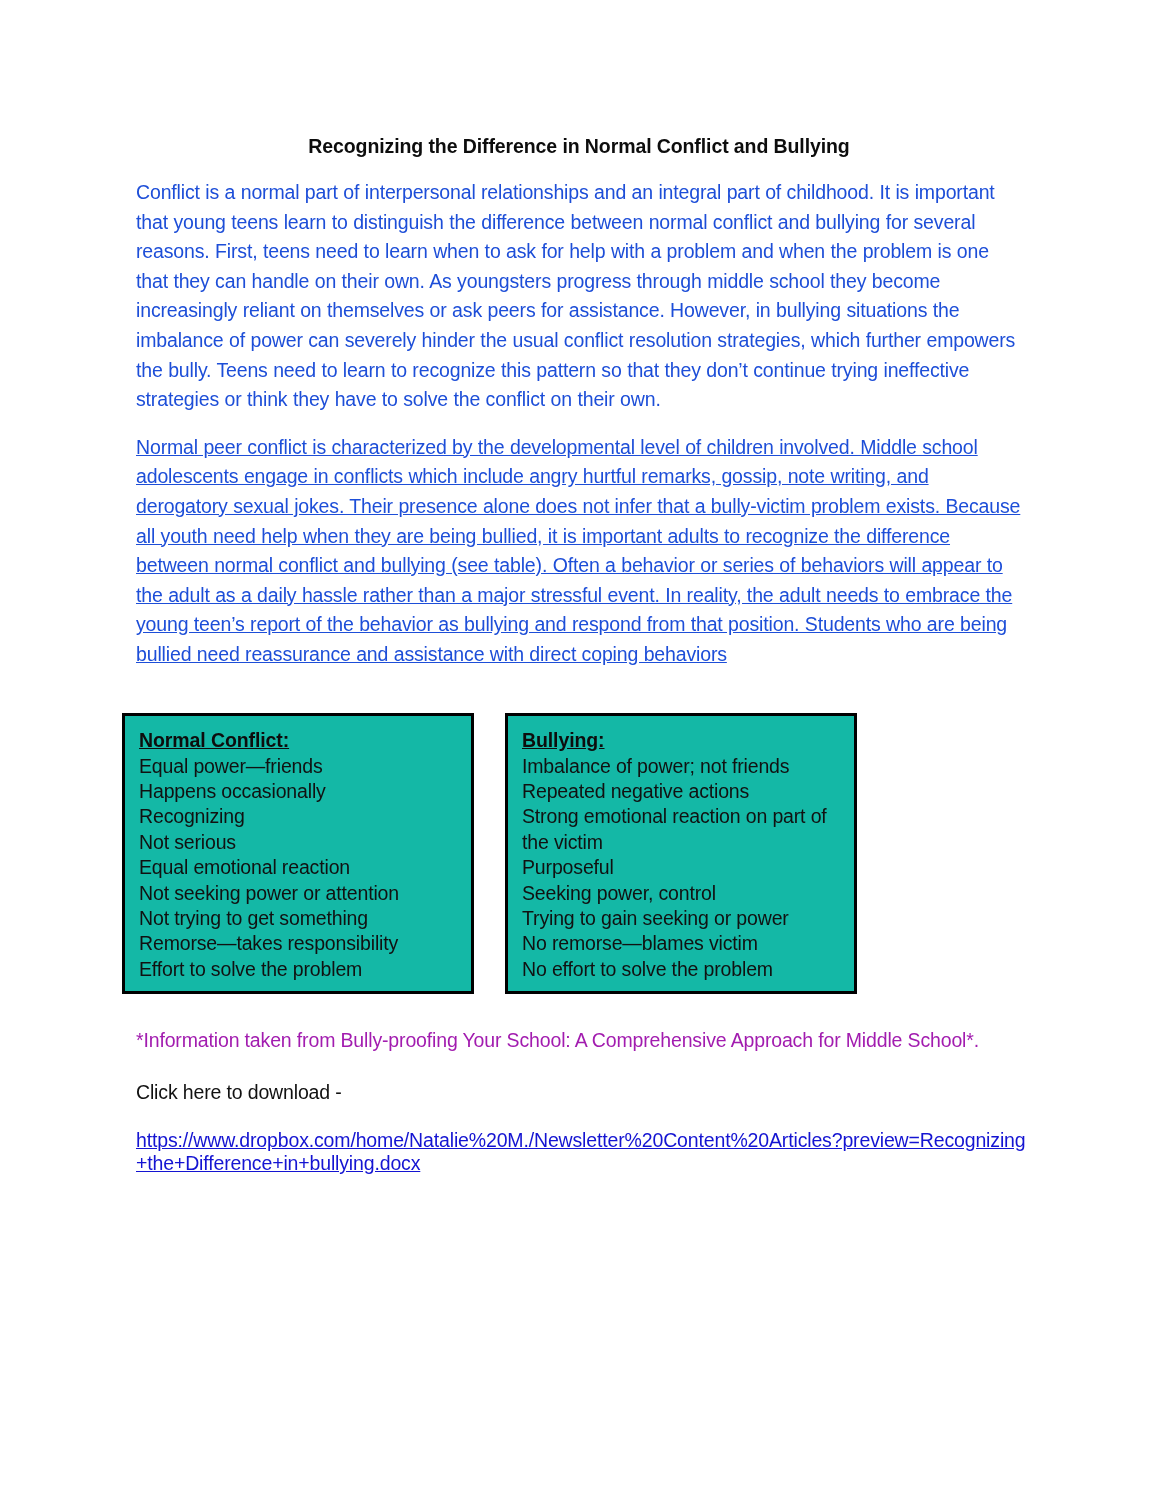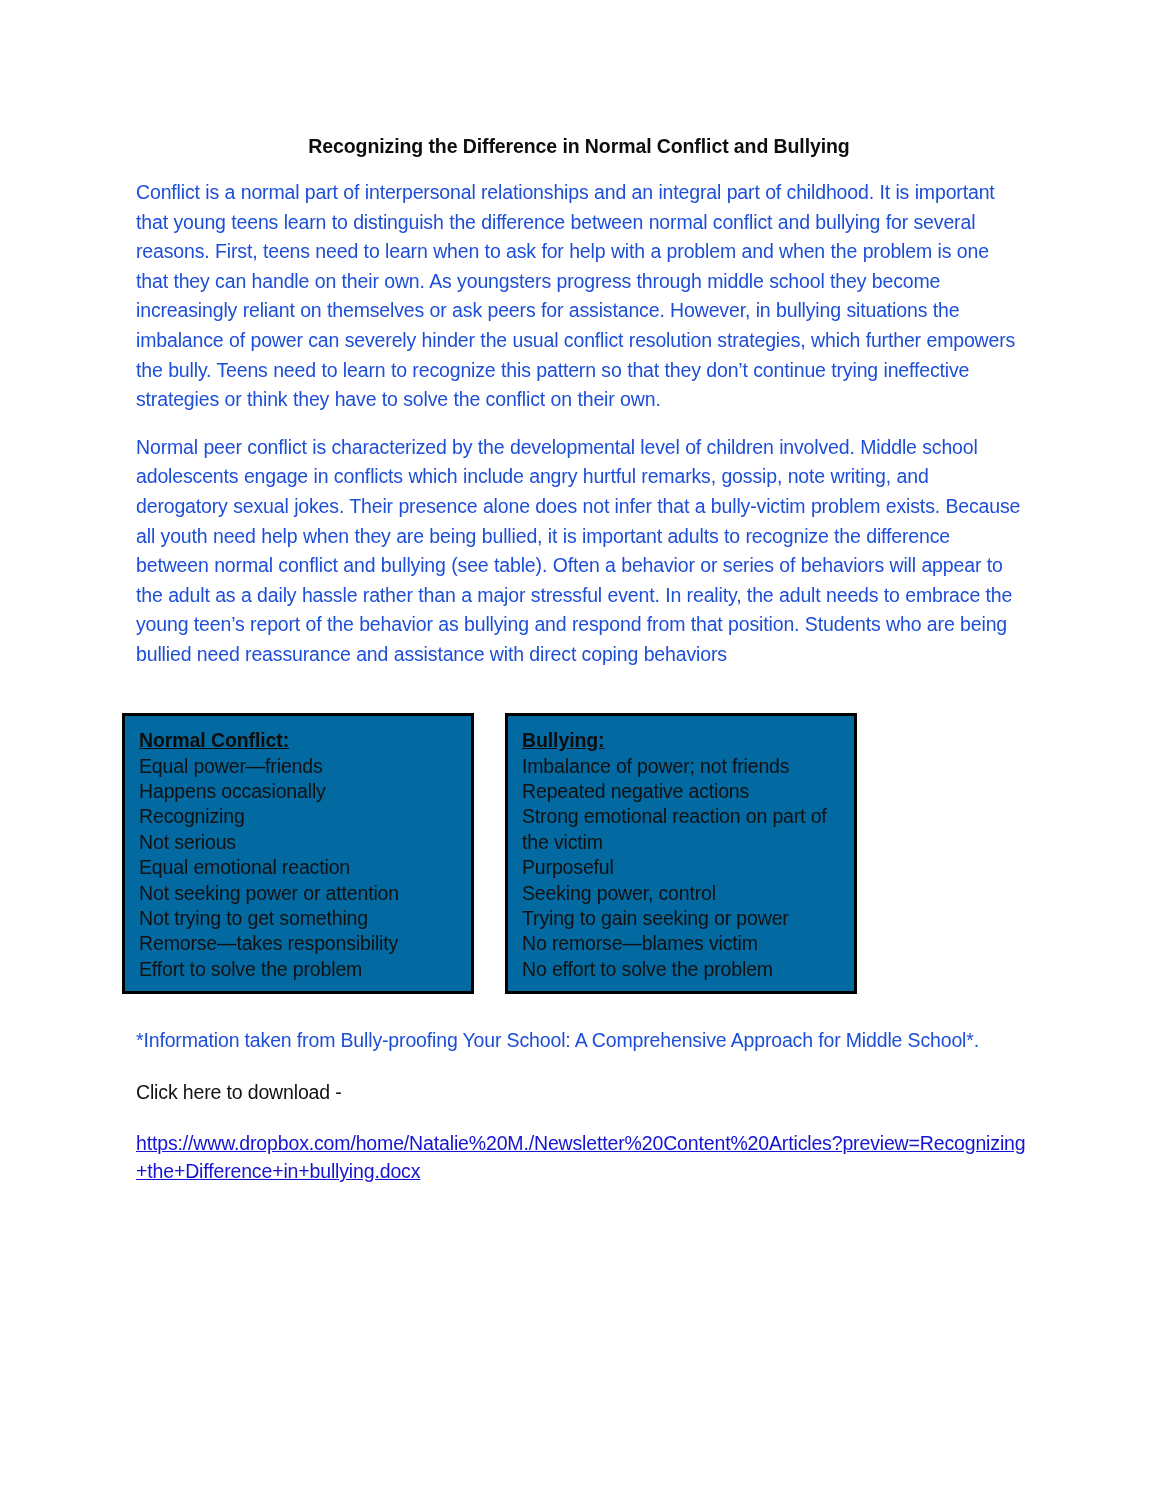--- a/index.html
+++ b/index.html
@@ -42,35 +42,36 @@
     font-size: 19.5px;
     line-height: 29.6px;
     margin: 0 0 18px 0;
     text-align: left;
     color: #1d4ed8;
     letter-spacing: -0.15px;
     word-spacing: 0.2px;
   }
   p.body-par.par-two {
     margin-bottom: 9px;
+    text-decoration: underline;
   }
 
   
   .boxes {
     position: absolute;
     left: 122px;
     top: 713px;
     width: 760px;
     height: 281px;
   }
   .cmp-box {
     position: absolute;
     top: 0;
     border: 3px solid #000000;
-    background: #0369a1;
+    background: #14b8a6;
     box-sizing: border-box;
     height: 281px;
     padding: 12px 12px 8px 14px;
   }
   .cmp-box.left  { left: 0px;   width: 352px; }
   .cmp-box.right { left: 383px; width: 352px; }
 
   .cmp-heading {
     font-size: 19.5px;
     font-weight: bold;
@@ -96,33 +97,33 @@
   .footer {
     position: absolute;
     left: 136px;
     top: 1026px;
     width: 890px;
   }
   .footnote {
     font-size: 19.5px;
     line-height: 29.6px;
     margin: 0 0 22px 0;
-    color: #1d4ed8;
+    color: #a21caf;
     letter-spacing: -0.15px;
   }
   .download-line {
     font-size: 19.5px;
     line-height: 29.6px;
     margin: 0 0 22px 0;
     color: #111111;
     letter-spacing: -0.15px;
   }
   .doc-link {
     font-size: 19.5px;
-    line-height: 28px;
+    line-height: 23px;
     color: #1414d2;
     word-break: break-all;
     display: inline;
     letter-spacing: -0.15px;
     cursor: pointer;
     text-align: center;
   }
   .link-wrap { margin: 0; width: 890px; }
 </style>
 </head>

